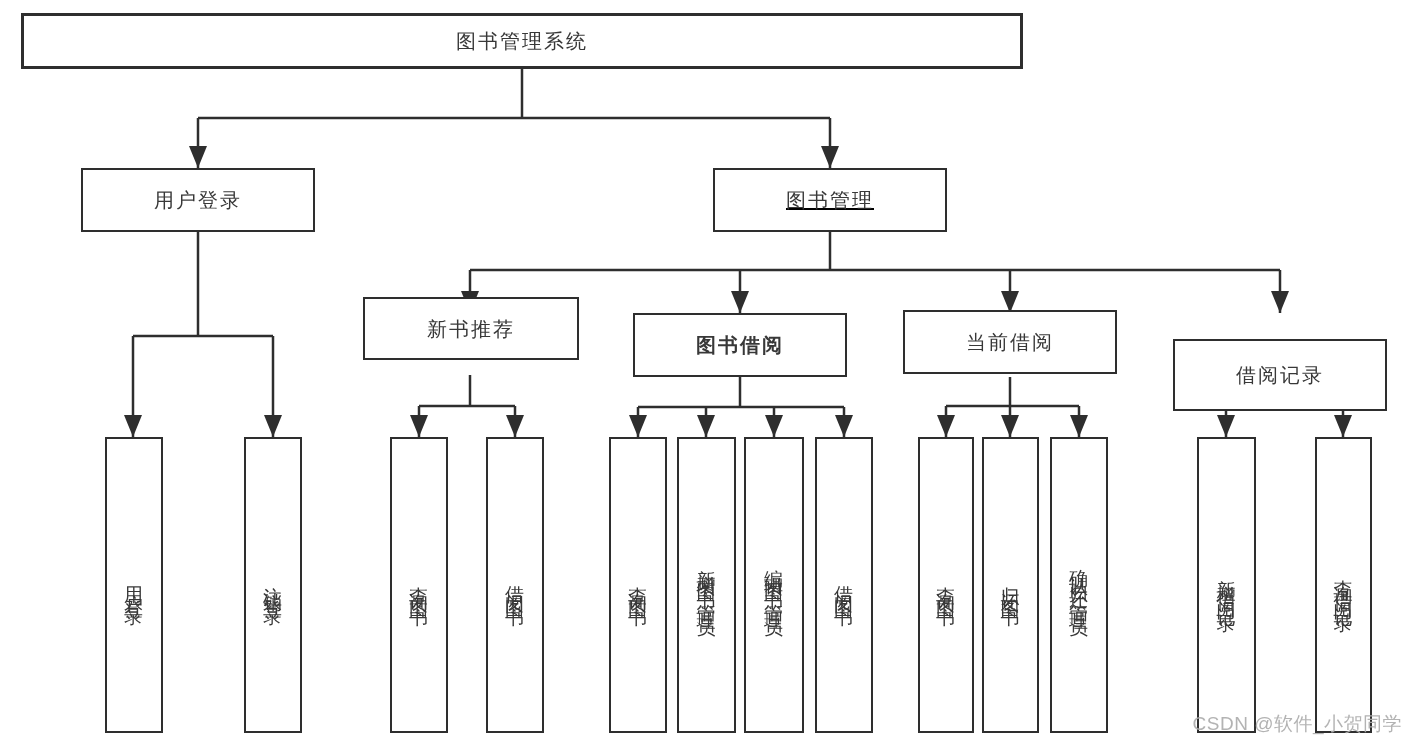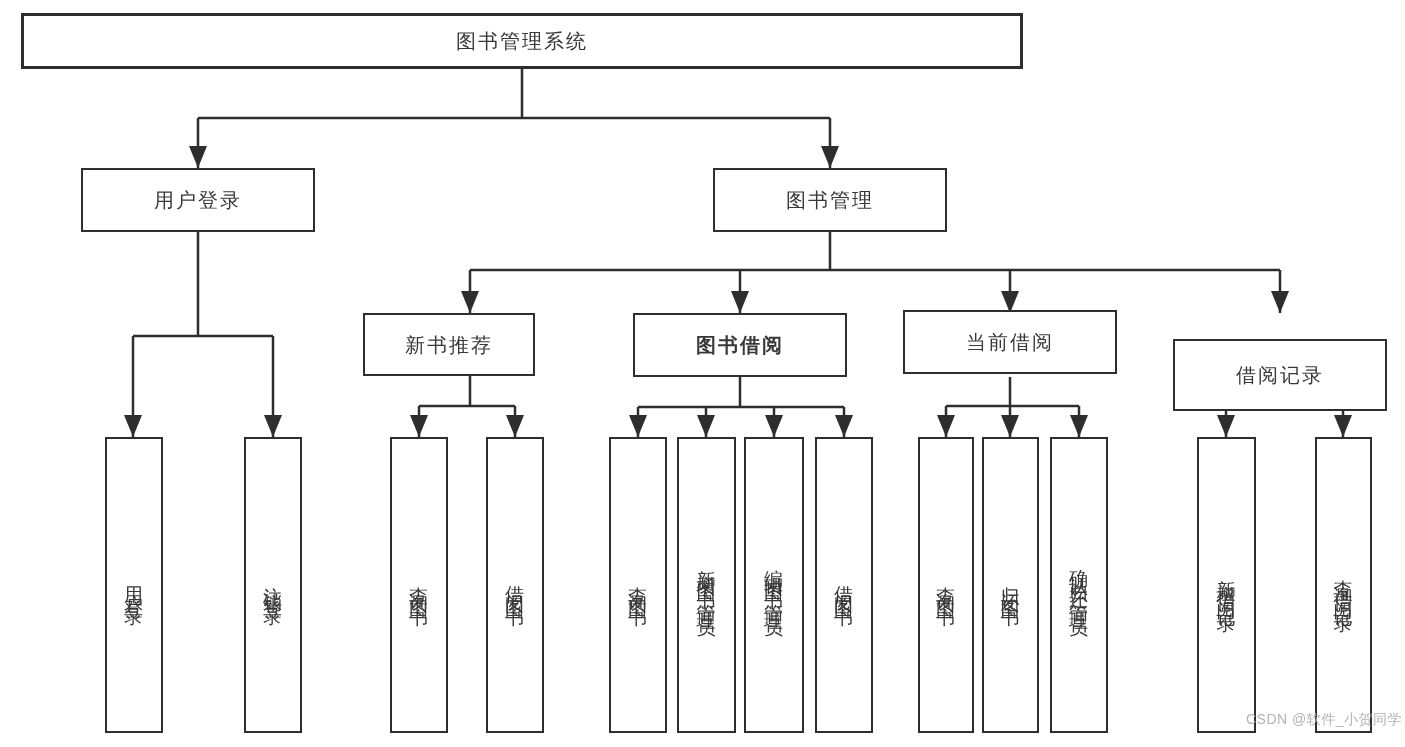--- a/index.html
+++ b/index.html
@@ -42,21 +42,21 @@
     letter-spacing: 7px;
     white-space: normal;
     line-height: 1;
   }
   .watermark {
     position: absolute;
     left: 1184px;
     top: 711px;
     width: 218px;
     text-align: right;
-    font-size: 14px;
+    font-size: 19px;
     color: rgba(172, 172, 172, 0.92);
     letter-spacing: 0.5px;
     white-space: nowrap;
     z-index: 5;
   }
 </style>
 </head>
 <body>
 
 <div class="stage">
@@ -111,25 +111,25 @@
     </g>
   </svg>
 
   <div class="node root" style="left:21px; top:13px; width:1002px; height:56px;">
     <span class="lbl">图书管理系统</span>
   </div>
 
   <div class="node" style="left:81px; top:168px; width:234px; height:64px;">
     <span class="lbl">用户登录</span>
   </div>
-  <div class="node" style="left:713px; top:168px; width:234px; height:64px;">
+  <div class="node" style="left:713px; top:168px; width:234px; height:64px;text-decoration:underline;">
     <span class="lbl">图书管理</span>
   </div>
 
-  <div class="node" style="left:363px; top:313px; width:172px; height:63px;text-align:right;">
+  <div class="node" style="left:363px; top:297px; width:216px; height:63px;text-align:right;">
     <span class="lbl">新书推荐</span>
   </div>
   <div class="node" style="left:633px; top:313px; width:214px; height:64px;font-weight:bold;">
     <span class="lbl">图书借阅</span>
   </div>
   <div class="node" style="left:903px; top:310px; width:214px; height:64px;">
     <span class="lbl">当前借阅</span>
   </div>
   <div class="node" style="left:1173px; top:313px; width:214px; height:72px;margin-top:26px;">
     <span class="lbl">借阅记录</span>

